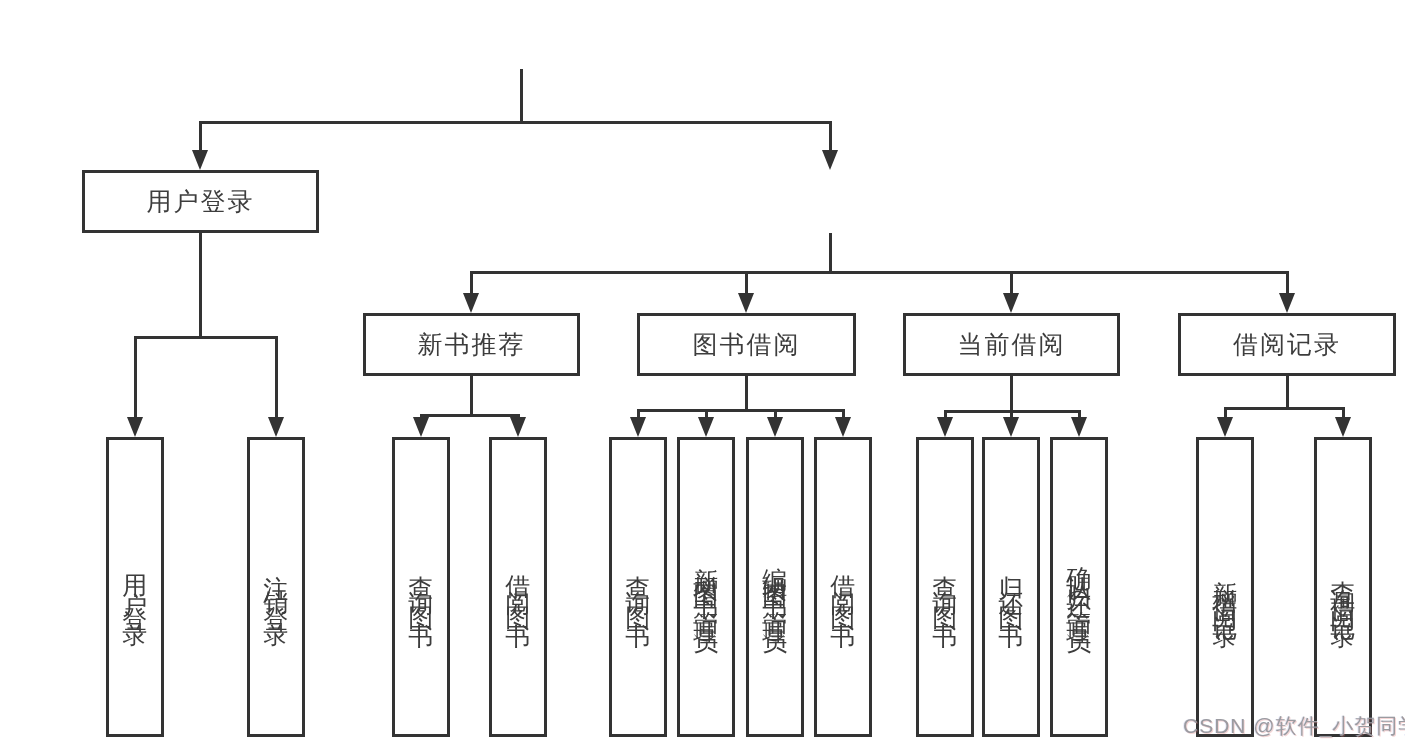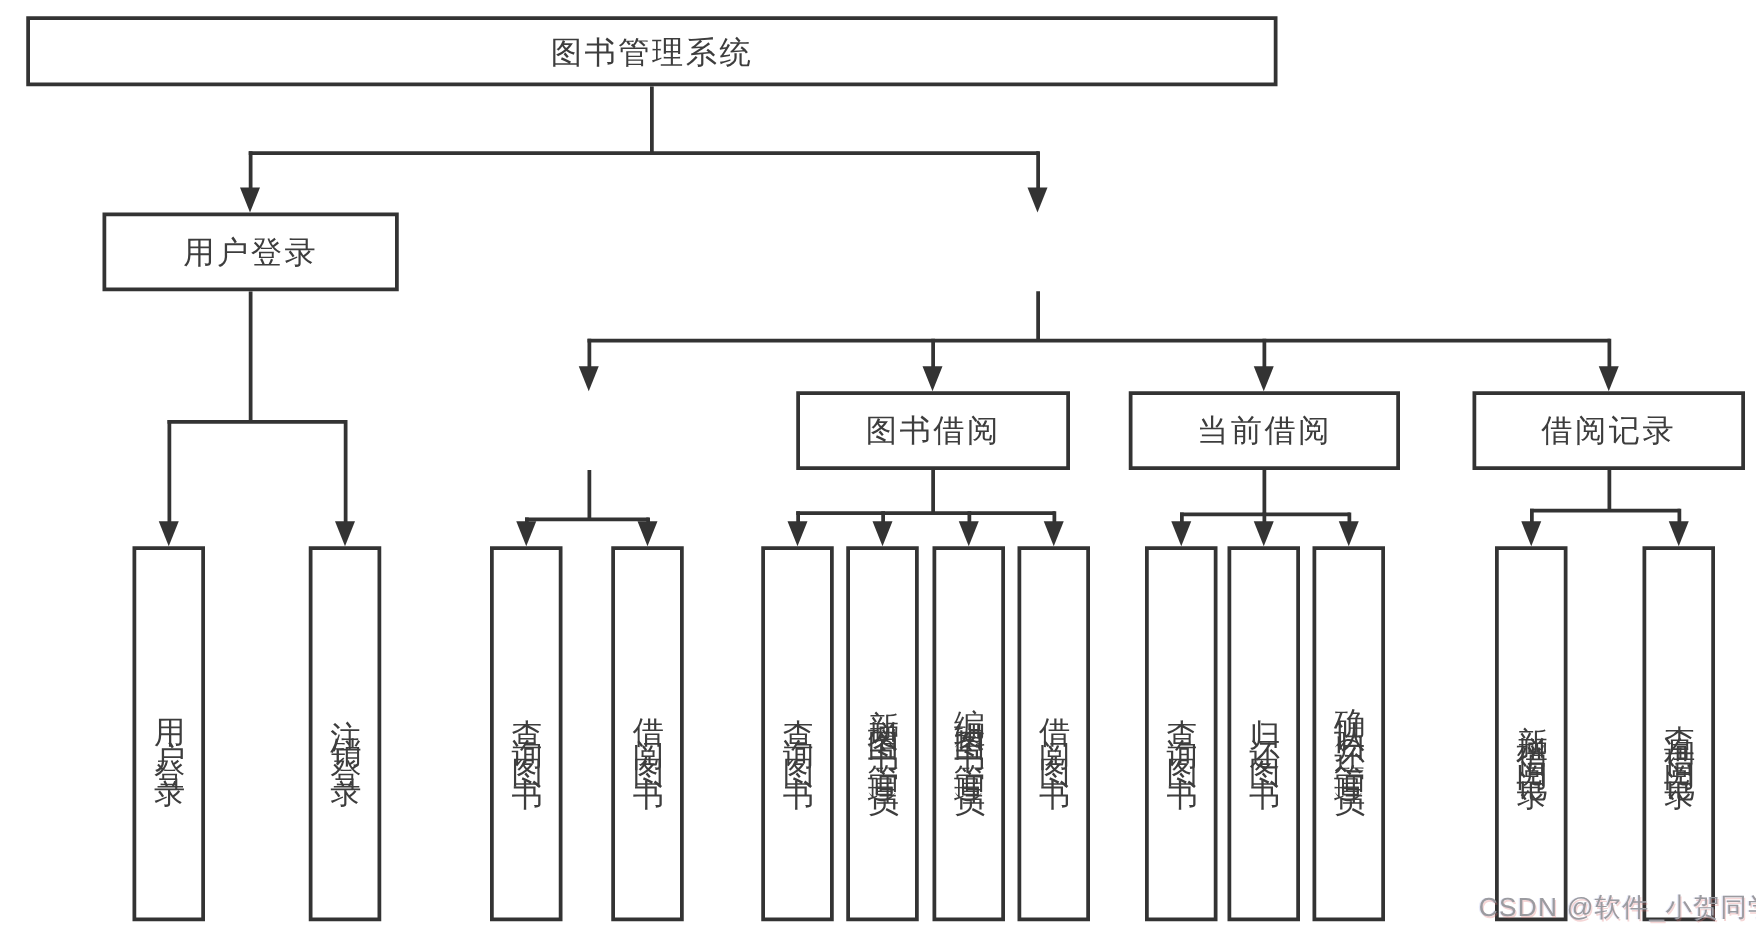--- a/index.html
+++ b/index.html
@@ -34,28 +34,28 @@
     font-size:21px; letter-spacing:1px; white-space:nowrap;
     color:var(--wm,#9b9ba0);
     text-shadow:1px 1px 0 rgba(222,120,120,0.30), -1px 0 0 rgba(140,150,220,0.20);
   }
 </style>
 </head>
 <body>
 
 <div class="canvas">
 
-  <div class="node" style="left:21px; top:13px; width:1001px; height:56px;">
-    <span class="htext">图书管理系统</span>
-  </div>
 
   <div class="node" style="left:82px; top:170px; width:237px; height:63px;">
     <span class="htext">用户登录</span>
   </div>
 
+  <div class="node" style="left:363px; top:313px; width:217px; height:63px;">
+    <span class="htext">新书推荐</span>
+  </div>
   <div class="node" style="left:637px; top:313px; width:219px; height:63px;">
     <span class="htext">图书借阅</span>
   </div>
   <div class="node" style="left:903px; top:313px; width:217px; height:63px;">
     <span class="htext">当前借阅</span>
   </div>
   <div class="node" style="left:1178px; top:313px; width:218px; height:63px;">
     <span class="htext">借阅记录</span>
   </div>
 

